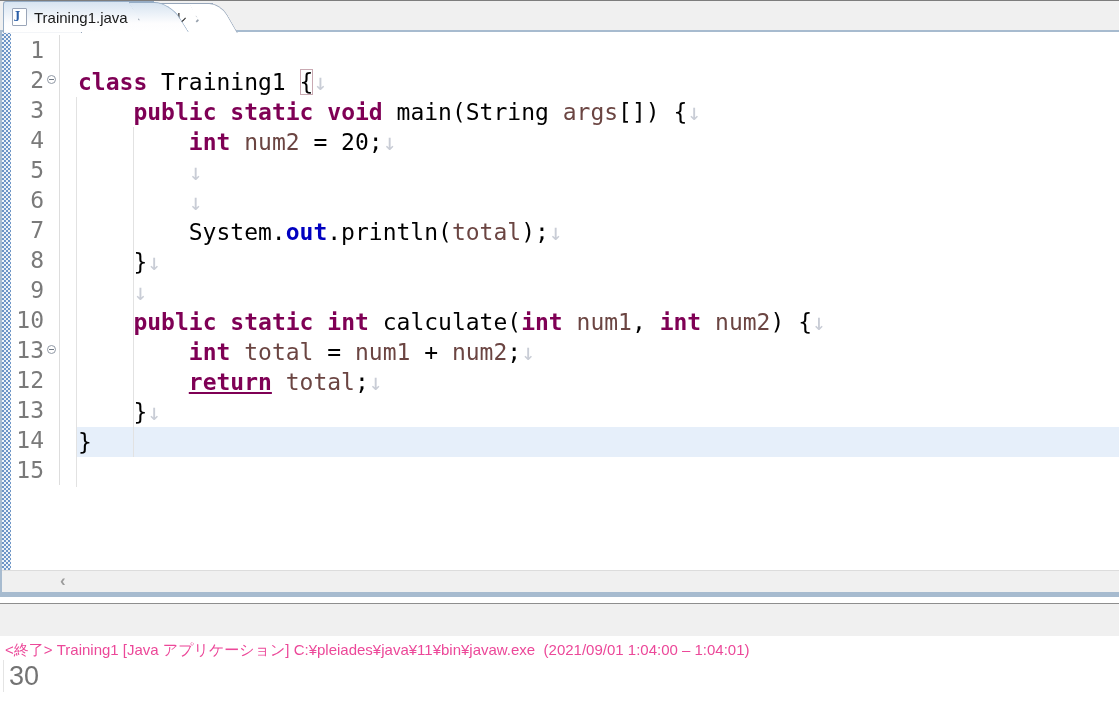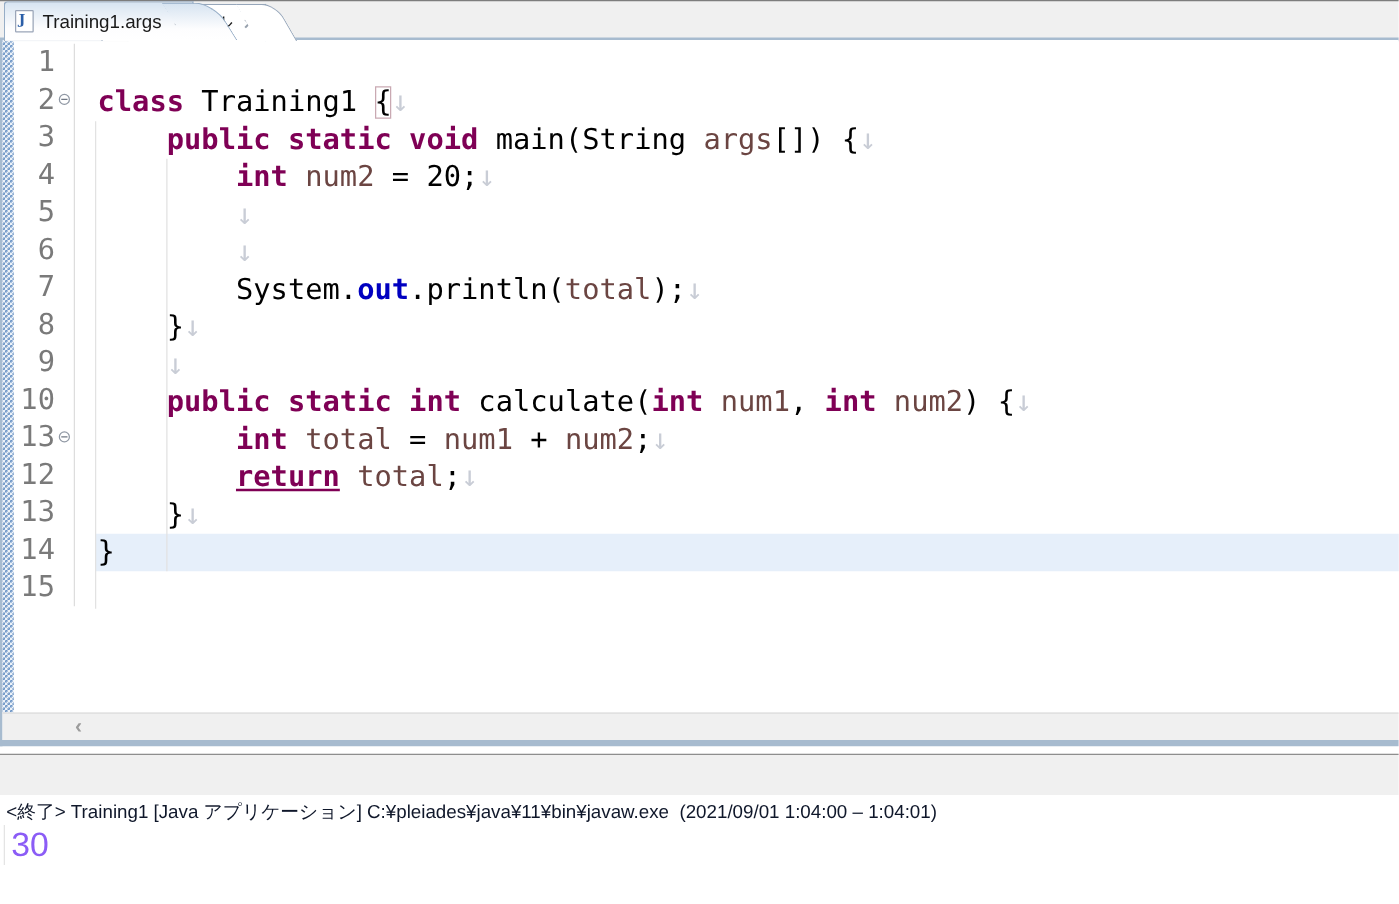--- a/index.html
+++ b/index.html
@@ -131,38 +131,38 @@
   .console-icon .scr{
     position:absolute;left:0;top:0;width:13px;height:9px;
     border:1.5px solid #3A66A0;background:#D6E6F6;border-radius:1px;box-sizing:border-box;
   }
   .console-icon .std{position:absolute;left:4px;bottom:0;width:5px;height:2px;background:#3A66A0;}
   
   .console{
     position:absolute;left:0;top:636px;width:1119px;height:87px;background:#ffffff;
   }
   .console .header-line{
-    padding:3px 0 0 5px;font-size:15px;color:#0f172a;white-space:pre;line-height:21px;
+    padding:3px 0 0 5px;font-size:15px;color:#ec4899;white-space:pre;line-height:21px;
   }
   .console .out-line{
-    padding-left:5px;font-size:27px;color:#8b5cf6;line-height:32px;white-space:pre;
+    padding-left:5px;font-size:27px;color:#737373;line-height:32px;white-space:pre;
     border-left:1px solid #E4E4E4;margin-left:3px;
   }
 </style>
 </head>
 <body>
 
 <div class="top-tabbar">
   <div class="bottom-strip"></div>
 </div>
 <div class="editor-tab">
   <span class="file-icon">
       <span>J</span>
     </span>
-  <span>Training1.args</span>
+  <span>Training1.java</span>
   <span class="tab-close">✕</span>
   <span class="swoosh"></span>
 </div>
 
 <div class="editor">
   <div class="code-area" id="codelines">
       <div class="cl"><span class="kw">class</span><span class="pl"> Training1 </span><span class="brk">{</span><span class="eolmark">↓</span></div>
       <div class="cl"><span class="pl">    </span><span class="kw">public</span><span class="pl"> </span><span class="kw">static</span><span class="pl"> </span><span class="kw">void</span><span class="pl"> main(String </span><span class="vr">args</span><span class="pl">[]) {</span><span class="eolmark">↓</span></div>
       <div class="cl"><span class="pl">        </span><span class="kw">int</span><span class="pl"> </span><span class="vr">num2</span><span class="pl"> = 20;</span><span class="eolmark">↓</span></div>
       <div class="cl"><span class="pl">        </span><span class="eolmark">↓</span></div>

